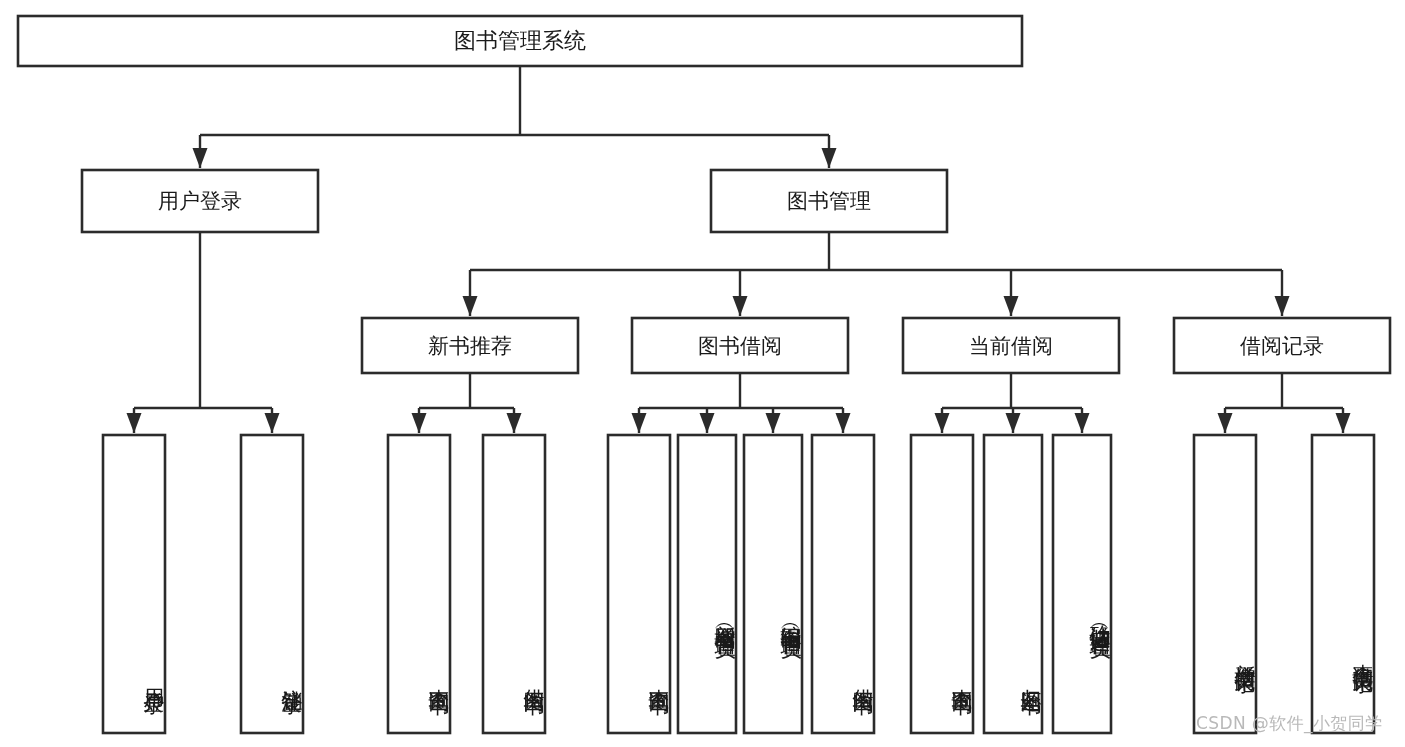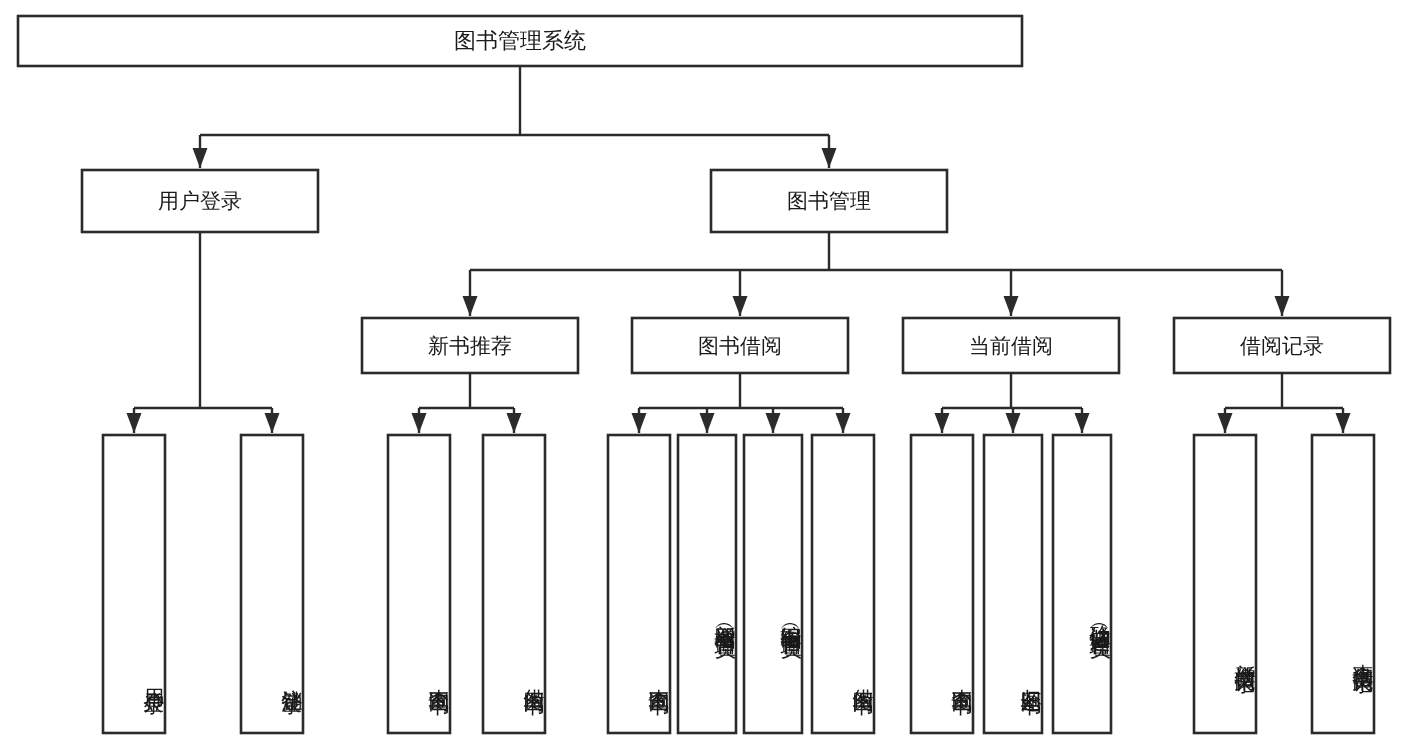--- a/index.html
+++ b/index.html
@@ -183,14 +183,15 @@
       <div class="leaf-label" style="left: 678px; top: 449px; width: 58px; height: 274px; padding-top: 31px;">新增图书（管理员）</div>
       <div class="leaf-label" style="left: 744px; top: 449px; width: 58px; height: 274px; padding-top: 31px;">编辑图书（管理员）</div>
       <div class="leaf-label" style="left: 812px; top: 449px; width: 62px; height: 274px; padding-top: 90px;">借阅图书</div>
       <div class="leaf-label" style="left: 911px; top: 449px; width: 62px; height: 274px; padding-top: 90px;">查询图书</div>
       <div class="leaf-label" style="left: 984px; top: 449px; width: 58px; height: 274px; padding-top: 90px;">归还图书</div>
       <div class="leaf-label" style="left: 1053px; top: 449px; width: 58px; height: 274px; padding-top: 31px;">确认归还（管理员）</div>
       <div class="leaf-label" style="left: 1194px; top: 449px; width: 62px; height: 274px; padding-top: 67px;">新增借阅记录</div>
       <div class="leaf-label" style="left: 1312px; top: 449px; width: 62px; height: 274px; padding-top: 67px;">查询借阅记录</div>
     </div>
 
+  <div class="watermark" style="left: 1196px; top: 712px;">CSDN @软件_小贺同学</div>
 
 </div>
 
 </body></html>

